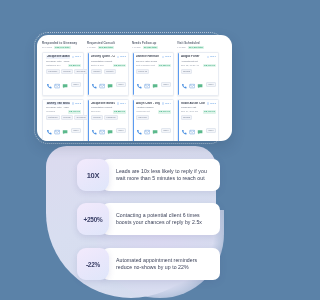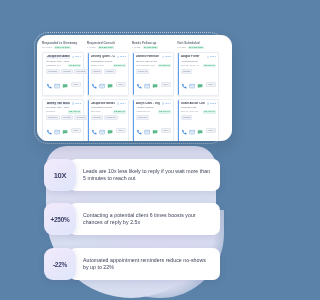--- a/index.html
+++ b/index.html
@@ -99,21 +99,21 @@
     border-radius:1px;padding:0 1.6px;line-height:3.4px;white-space:nowrap;
   }
 
   
   .pill-row{position:absolute;display:flex;align-items:center;}
   .pill-badge{
     width:32px;height:32px;border-radius:9px;flex:0 0 32px;
     background:linear-gradient(150deg,#f3eafc 0%,#e9e7fb 48%,#dfe6fa 100%);
     box-shadow:0 2px 6px rgba(80,70,140,.14);
     display:flex;align-items:center;justify-content:center;
-    position:relative;z-index:2;
+    position:relative;z-index:2;margin-left:33px;
   }
   .pill-badge span{
     font-size:7.5px;font-weight:700;color:#3a3f66;letter-spacing:-.2px;
   }
   .pill-badge.small span{font-size:6.4px;}
   .pill-body{
     margin-left:-7px;padding:5px 8px 5px 14px;
     background:#ffffff;border-radius:7px;
     box-shadow:0 2px 7px rgba(60,70,120,.13);
     min-height:22px;display:flex;flex-direction:column;justify-content:center;

